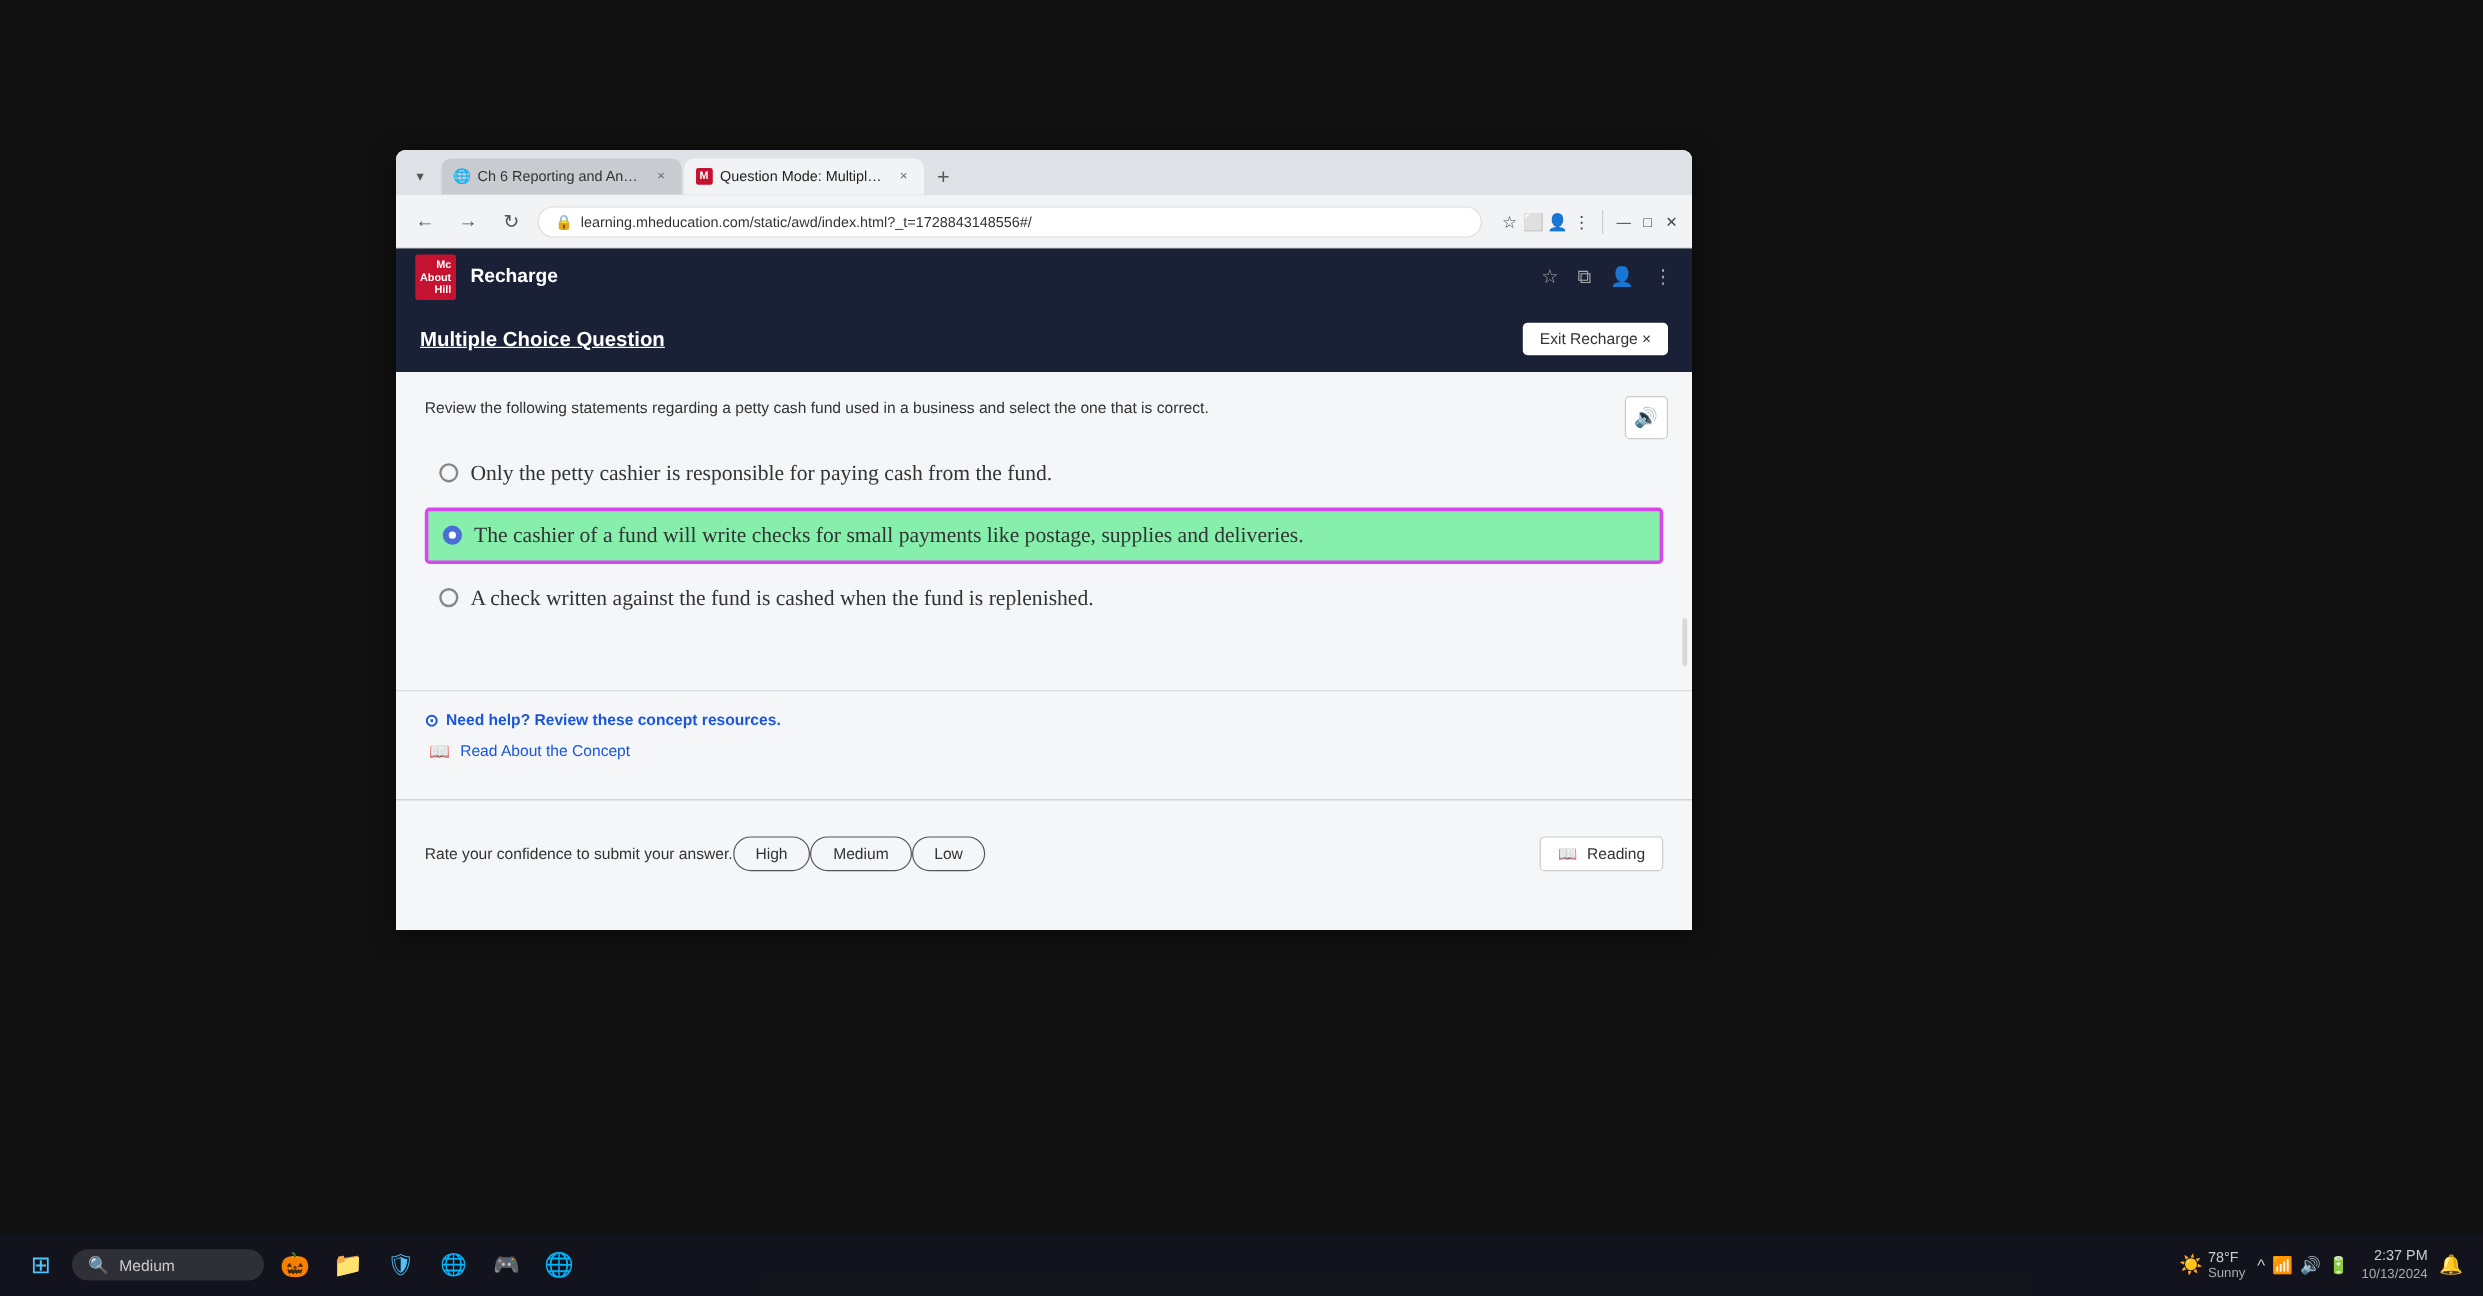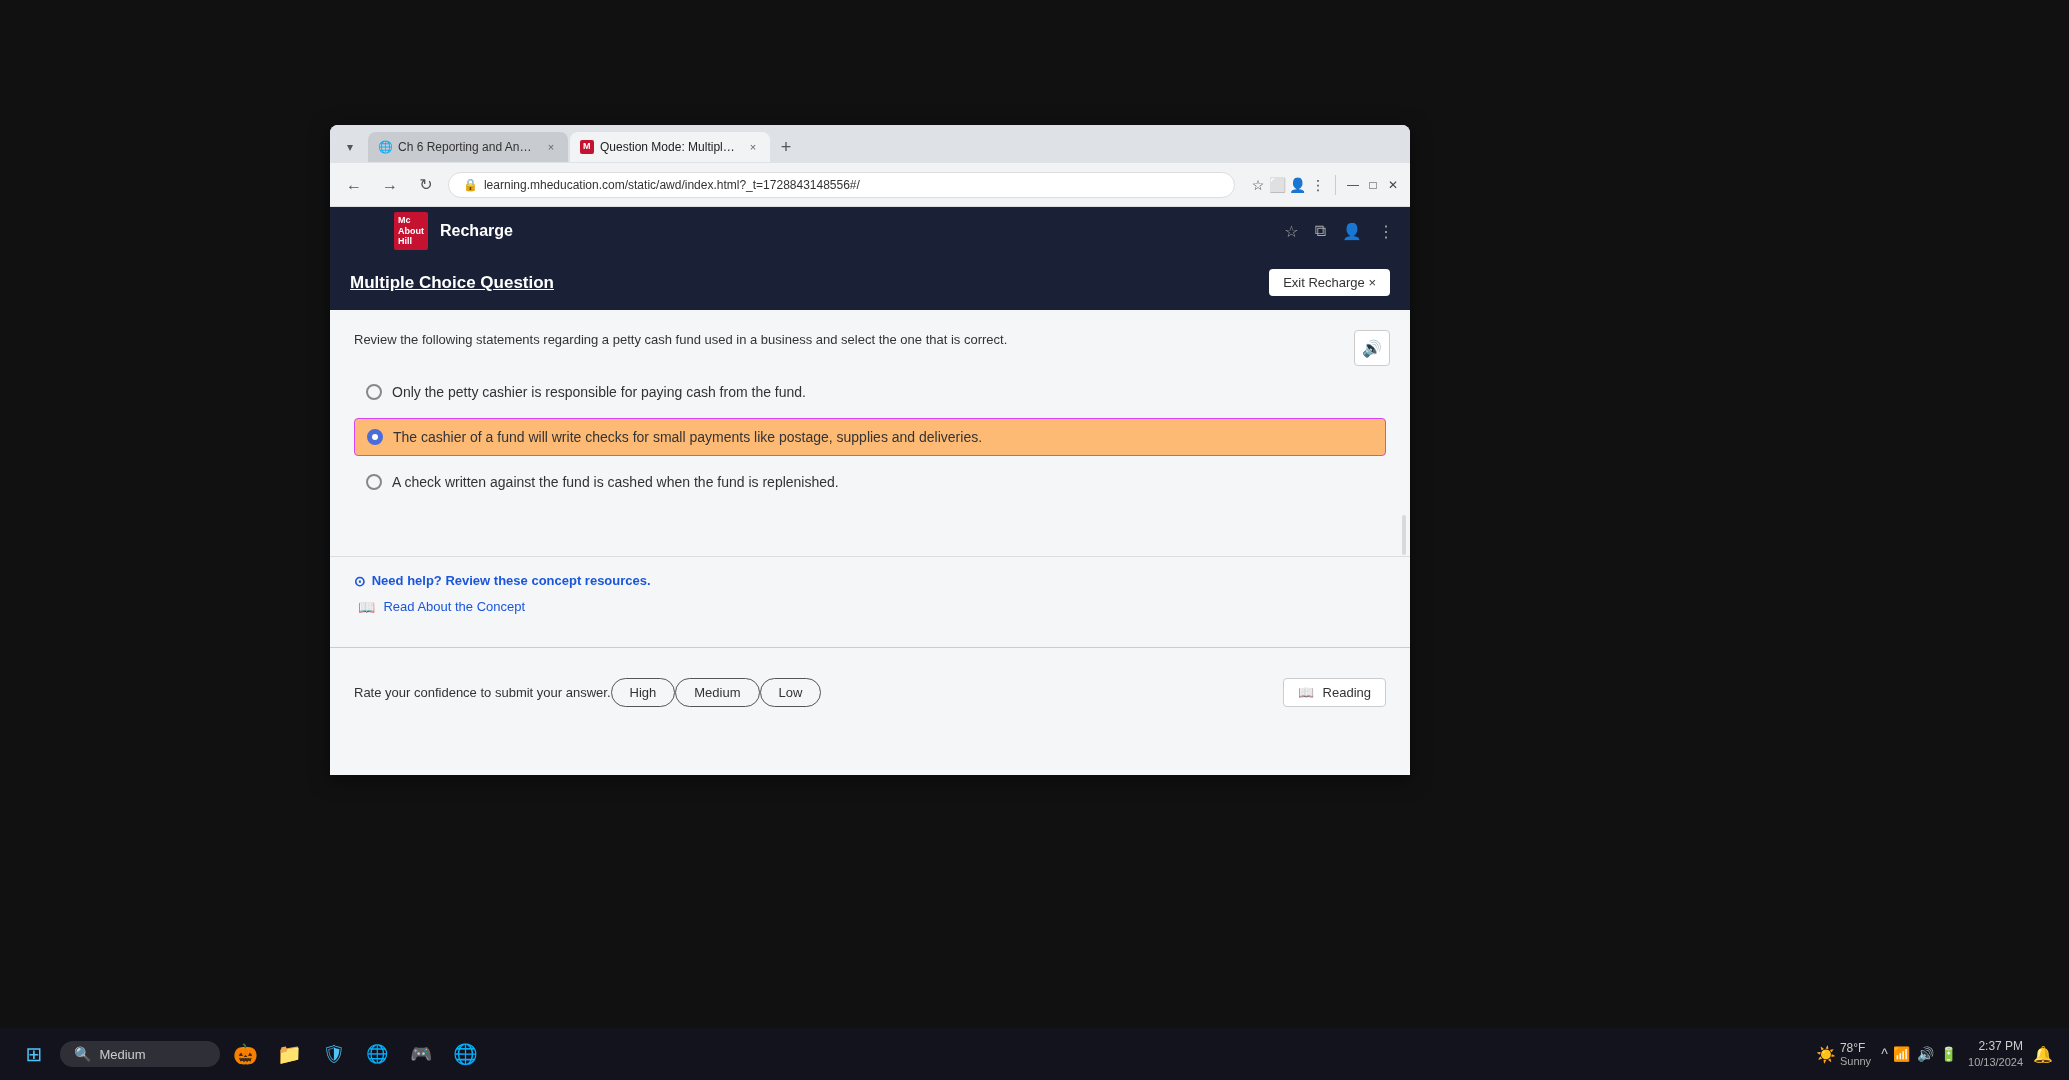--- a/index.html
+++ b/index.html
@@ -178,22 +178,21 @@
     }
 
     .mgh-logo {
       background: #c41230;
       color: #fff;
       font-size: 9px;
       font-weight: bold;
       padding: 3px 4px;
       border-radius: 2px;
       line-height: 1.2;
-      text-align: left;
-      margin-left: 48px;
+      text-align: right;
     }
 
     .app-title {
       color: #fff;
       font-size: 16px;
       font-weight: bold;
     }
 
     .app-header-right {
       margin-left: auto;
@@ -283,27 +282,28 @@
       margin-bottom: 20px;
     }
 
     .option-item {
       display: flex;
       align-items: center;
       gap: 10px;
       padding: 10px 12px;
       cursor: pointer;
       border-radius: 4px;
-      font-size: 14px;
-      color: #333;
+      font-size: 18px;
+      color: #333;
+      font-family: Liberation Serif, serif;
     }
 
     .option-item.selected {
-      background: #fdba74;
-      border: 1px solid #d946ef;
+      background: #86efac;
+      border: 3px solid #d946ef;
       border-radius: 4px;
     }
 
     .option-item:not(.selected) {
       background: transparent;
     }
 
     .radio-circle {
       width: 16px;
       height: 16px;

